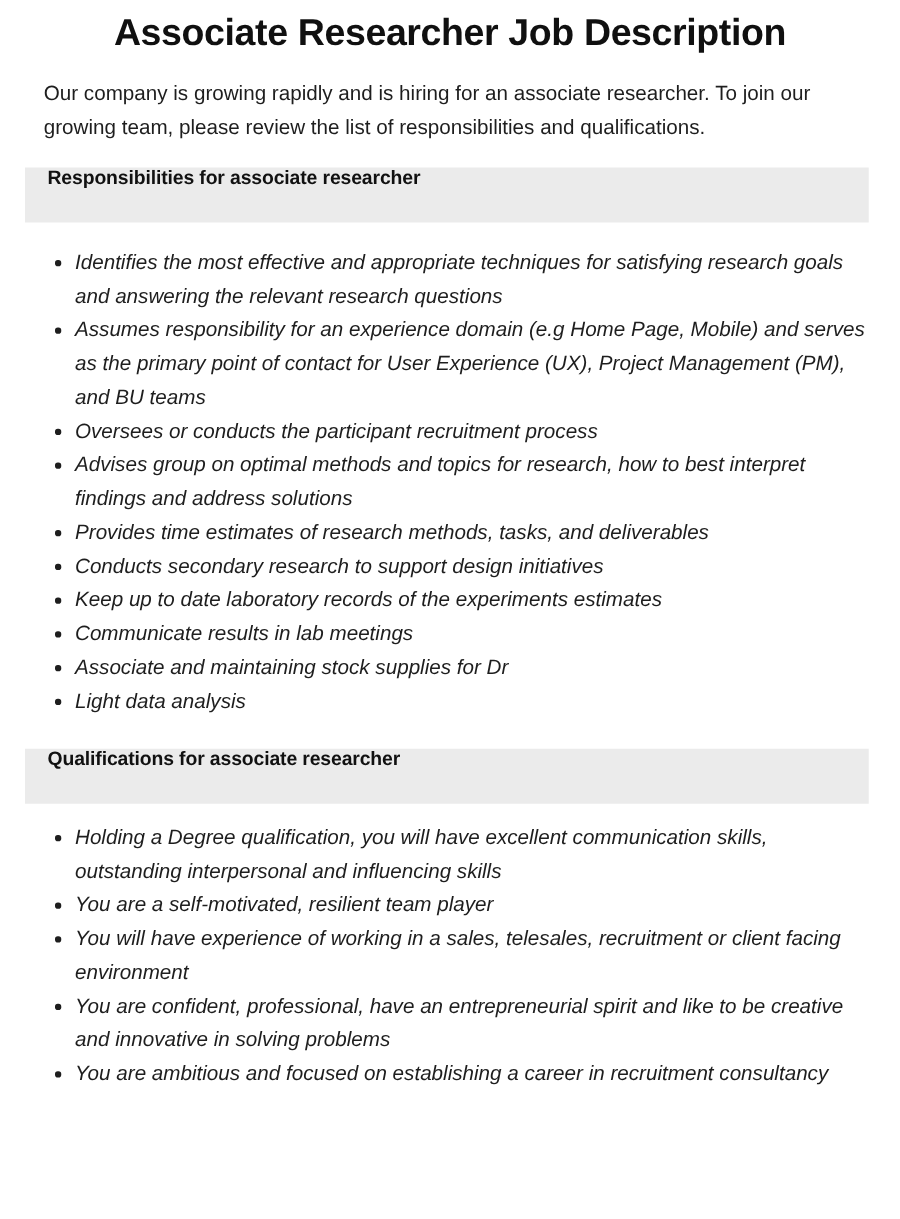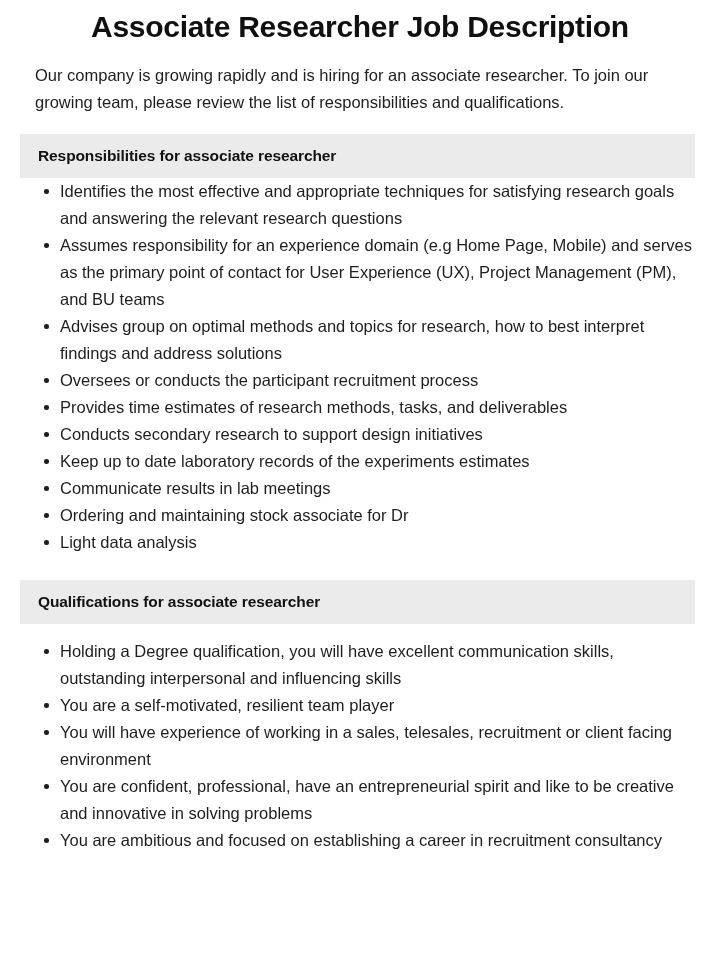--- a/index.html
+++ b/index.html
@@ -38,34 +38,34 @@
     padding: 14px 30px 0 35px;
   }
   .section {
     margin-top: 18px;
   }
   .section-header {
     background: #ebebeb;
     margin: 0 25px 0 20px;
     height: 44px;
     display: flex;
-    align-items: center;
     padding-left: 18px;
     box-sizing: border-box;
   }
   .section-header-text {
     font-size: 15.5px;
     font-weight: bold;
     color: #111111;
     letter-spacing: -0.1px;
   }
   ul.bullets {
     list-style: none;
     margin: 0;
-    padding: 0 22px 0 44px;
+    padding: 19px 22px 0 44px;
+    font-style: italic;
   }
   ul.bullets li {
     position: relative;
     font-size: 16.5px;
     line-height: 27px;
     color: #1e1e1e;
     padding-left: 16px;
     margin-bottom: 0px;
   }
   ul.bullets li::before {
@@ -90,27 +90,27 @@
 
   <p class="intro">Our company is growing rapidly and is hiring for an associate researcher. To join our growing team, please review the list of responsibilities and qualifications.</p>
 
   <div class="section sec-resp">
     <div class="section-header">
       <span class="section-header-text">Responsibilities for associate researcher</span>
     </div>
     <ul class="bullets">
       <li>Identifies the most effective and appropriate techniques for satisfying research goals and answering the relevant research questions</li>
       <li>Assumes responsibility for an experience domain (e.g Home Page, Mobile) and serves as the primary point of contact for User Experience (UX), Project Management (PM), and BU teams</li>
+      <li>Oversees or conducts the participant recruitment process</li>
       <li>Advises group on optimal methods and topics for research, how to best interpret findings and address solutions</li>
-      <li>Oversees or conducts the participant recruitment process</li>
       <li>Provides time estimates of research methods, tasks, and deliverables</li>
       <li>Conducts secondary research to support design initiatives</li>
       <li>Keep up to date laboratory records of the experiments estimates</li>
       <li>Communicate results in lab meetings</li>
-      <li>Ordering and maintaining stock associate for Dr</li>
+      <li>Associate and maintaining stock supplies for Dr</li>
       <li>Light data analysis</li>
     </ul>
   </div>
 
   <div class="section sec-qual">
     <div class="section-header">
       <span class="section-header-text">Qualifications for associate researcher</span>
     </div>
     <ul class="bullets">
       <li>Holding a Degree qualification, you will have excellent communication skills, outstanding interpersonal and influencing skills</li>

